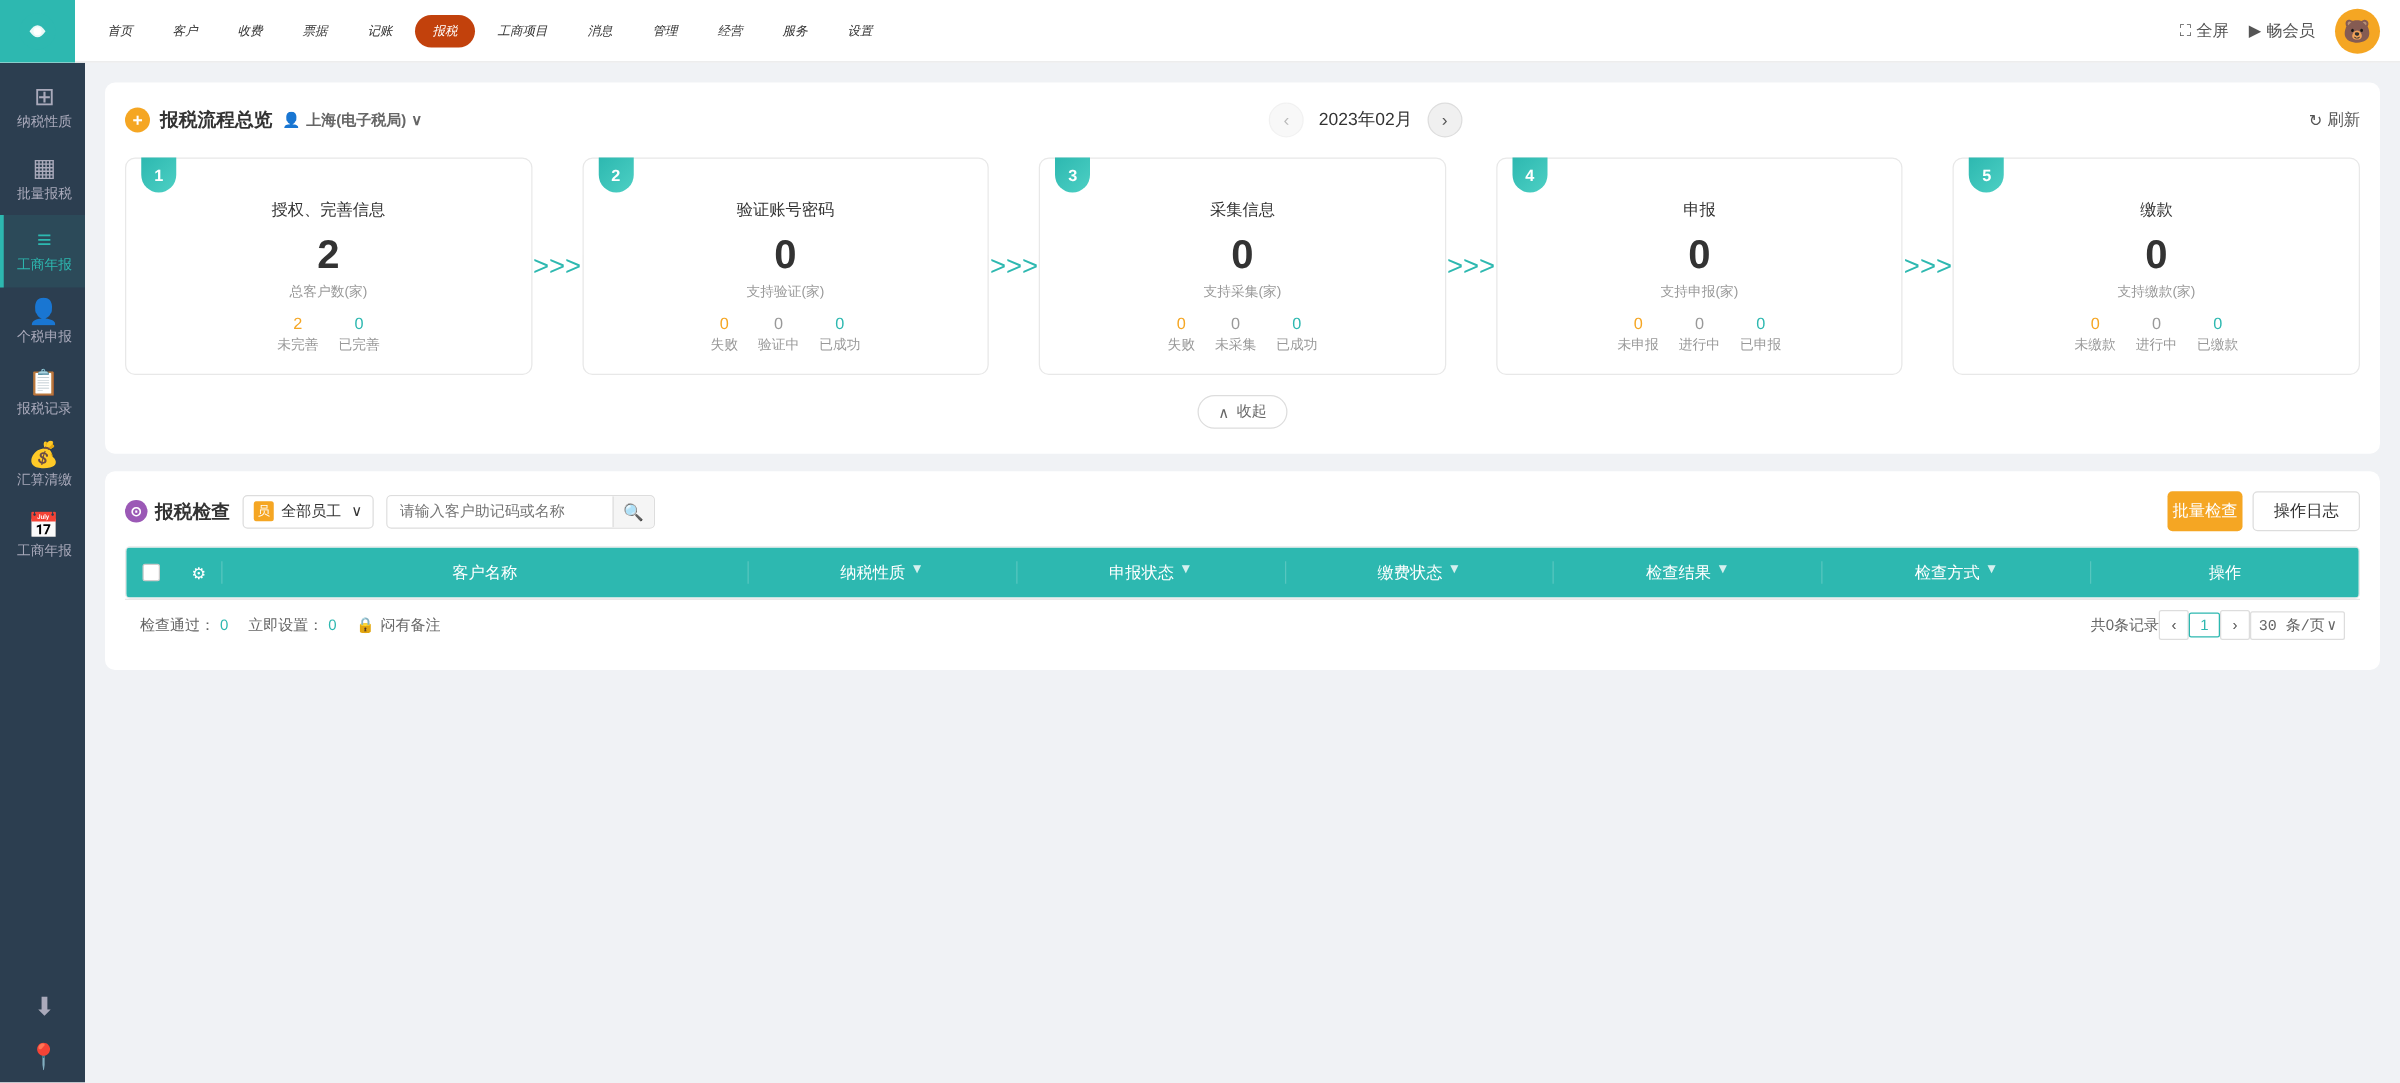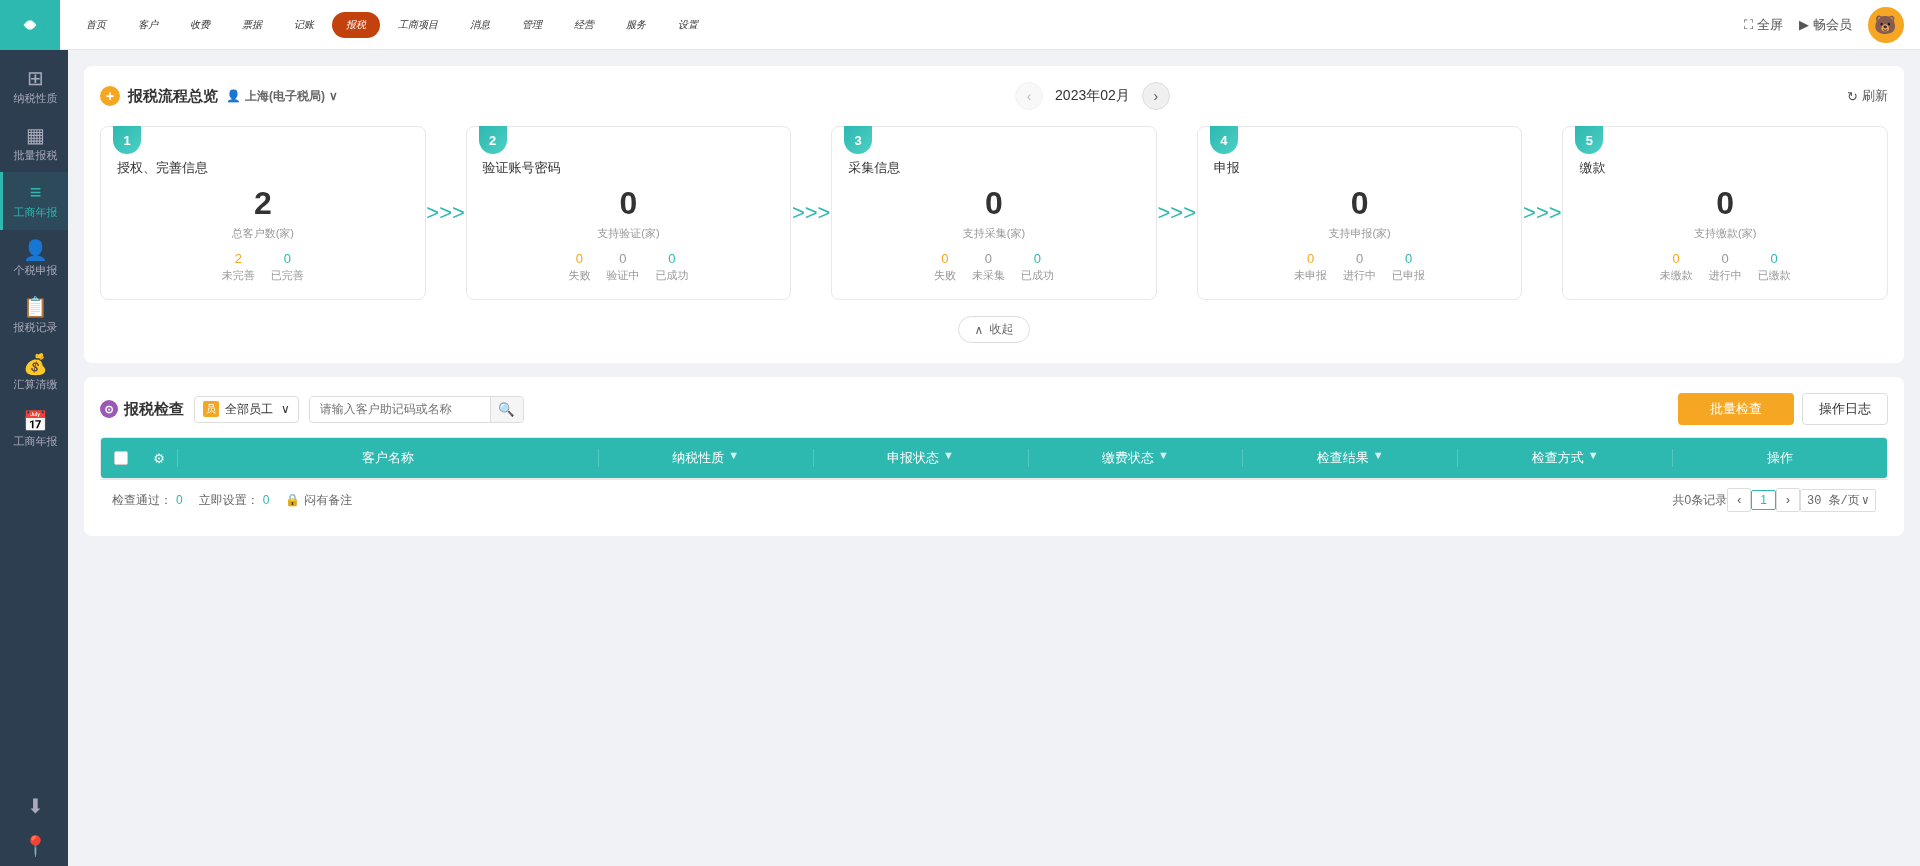--- a/index.html
+++ b/index.html
@@ -173,21 +173,21 @@
     .flow-step-number {
       position: absolute;
       top: -1px; left: 12px;
       width: 28px; height: 28px;
       background: linear-gradient(135deg, #2db8b0, #4dd0c4);
       border-radius: 0 0 50% 50%;
       display: flex; align-items: center; justify-content: center;
       color: #fff; font-size: 13px; font-weight: bold;
     }
     .flow-step-title {
-      text-align: left; font-size: 13px; color: #333;
+      text-align: center; font-size: 13px; color: #333;
       margin-top: 16px; margin-bottom: 8px;
     }
     .flow-step-count {
       text-align: center; font-size: 32px; font-weight: bold; color: #333;
       margin-bottom: 4px;
     }
     .flow-step-sub {
       text-align: center; font-size: 11px; color: #999; margin-bottom: 10px;
     }
     .flow-step-stats {
@@ -255,21 +255,21 @@
     .search-btn {
       background: #f5f5f5; border: none; padding: 5px 8px;
       cursor: pointer; color: #555; border-left: 1px solid #ddd;
     }
     .check-actions {
       margin-left: auto;
       display: flex; gap: 8px;
     }
     .btn-orange {
       background: #f5a623; color: #fff; border: none;
-      padding: 6px 32px; border-radius: 4px; cursor: pointer; font-size: 13px;
+      padding: 6px 4px; border-radius: 4px; cursor: pointer; font-size: 13px;
     }
     .btn-outline {
       background: #fff; color: #333; border: 1px solid #ddd;
       padding: 6px 16px; border-radius: 4px; cursor: pointer; font-size: 13px;
     }
 
     
     .table-container {
       border: 1px solid #e8e8e8;
       border-radius: 4px;

